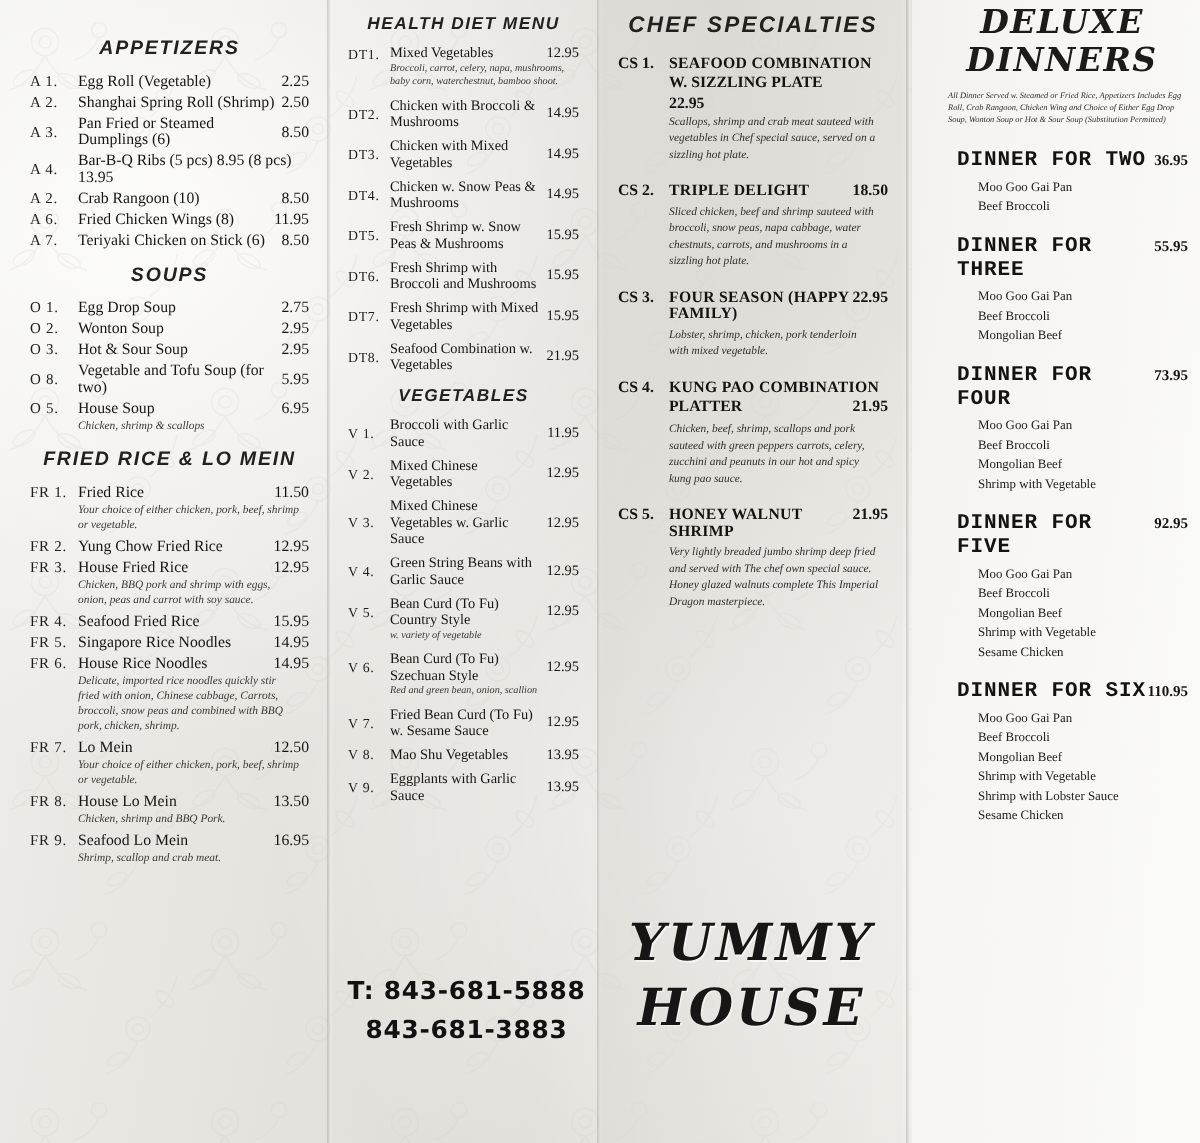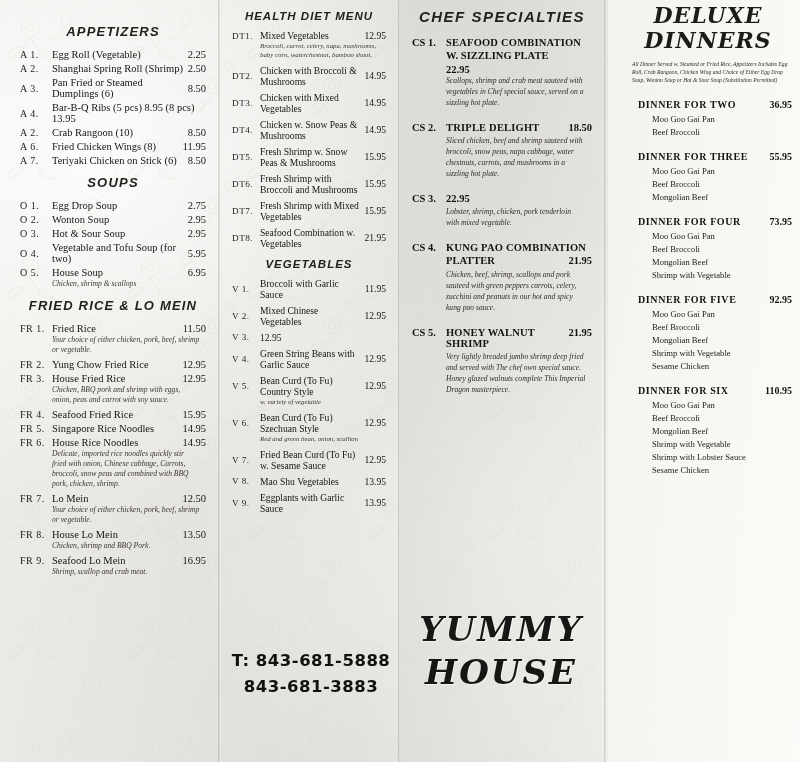--- a/index.html
+++ b/index.html
@@ -153,25 +153,26 @@
     line-height: 1.45;
     margin: 0 4px 14px 8px;
     text-align: left;
   }
   .dinner { margin-bottom: 14px; }
   .dinner-head {
     display: flex; align-items: baseline; margin-bottom: 4px;
   }
   .dinner-name {
     flex: 1 1 auto;
-    font-size: 10px;
+    font-size: 14px;
     font-weight: bold;
     color: #141311;
     letter-spacing: 0.6px;
     padding-left: 14px;
+    font-family: Liberation Mono, monospace;
   }
   .dinner-price {
     flex: 0 0 auto;
     font-size: 10px;
     font-weight: bold;
     color: #141311;
   }
   .dinner-dish {
     font-size: 8.6px;
     color: #1d1b19;
@@ -314,21 +315,21 @@
       </div>
       <div class="item">
         <div class="row">
           <span class="num">O 3.</span>
           <span class="name">Hot &amp; Sour Soup</span>
           <span class="price">2.95</span>
         </div>
       </div>
       <div class="item">
         <div class="row">
-          <span class="num">O 4.</span>
+          <span class="num">O 8.</span>
           <span class="name">Vegetable and Tofu Soup (for two)</span>
           <span class="price">5.95</span>
         </div>
       </div>
       <div class="item">
         <div class="row">
           <span class="num">O 5.</span>
           <span class="name">House Soup</span>
           <span class="price">6.95</span>
         </div>
@@ -485,20 +486,21 @@
       <div class="item">
         <div class="row">
           <span class="num">V 2.</span>
           <span class="name">Mixed Chinese Vegetables</span>
           <span class="price">12.95</span>
         </div>
       </div>
       <div class="item">
         <div class="row">
           <span class="num">V 3.</span>
+          <span class="name">Mixed Chinese Vegetables w. Garlic Sauce</span>
           <span class="price">12.95</span>
         </div>
       </div>
       <div class="item">
         <div class="row">
           <span class="num">V 4.</span>
           <span class="name">Green String Beans with Garlic Sauce</span>
           <span class="price">12.95</span>
         </div>
       </div>
@@ -562,20 +564,21 @@
         <span class="cs-num">CS 2.</span>
         <span class="cs-name">TRIPLE DELIGHT</span>
         <span class="cs-price">18.50</span>
       </div>
       <div class="cs-desc">Sliced chicken, beef and shrimp sauteed with broccoli, snow peas, napa cabbage, water chestnuts, carrots, and mushrooms in a sizzling hot plate.</div>
     </div>
 
     <div class="cs-block">
       <div class="cs-head">
         <span class="cs-num">CS 3.</span>
+        <span class="cs-name">FOUR SEASON (HAPPY FAMILY)</span>
         <span class="cs-price">22.95</span>
       </div>
       <div class="cs-desc">Lobster, shrimp, chicken, pork tenderloin with mixed vegetable.</div>
     </div>
 
     <div class="cs-block">
       <div class="cs-head">
         <span class="cs-num">CS 4.</span>
         <span class="cs-name">KUNG PAO COMBINATION</span>
       </div>

